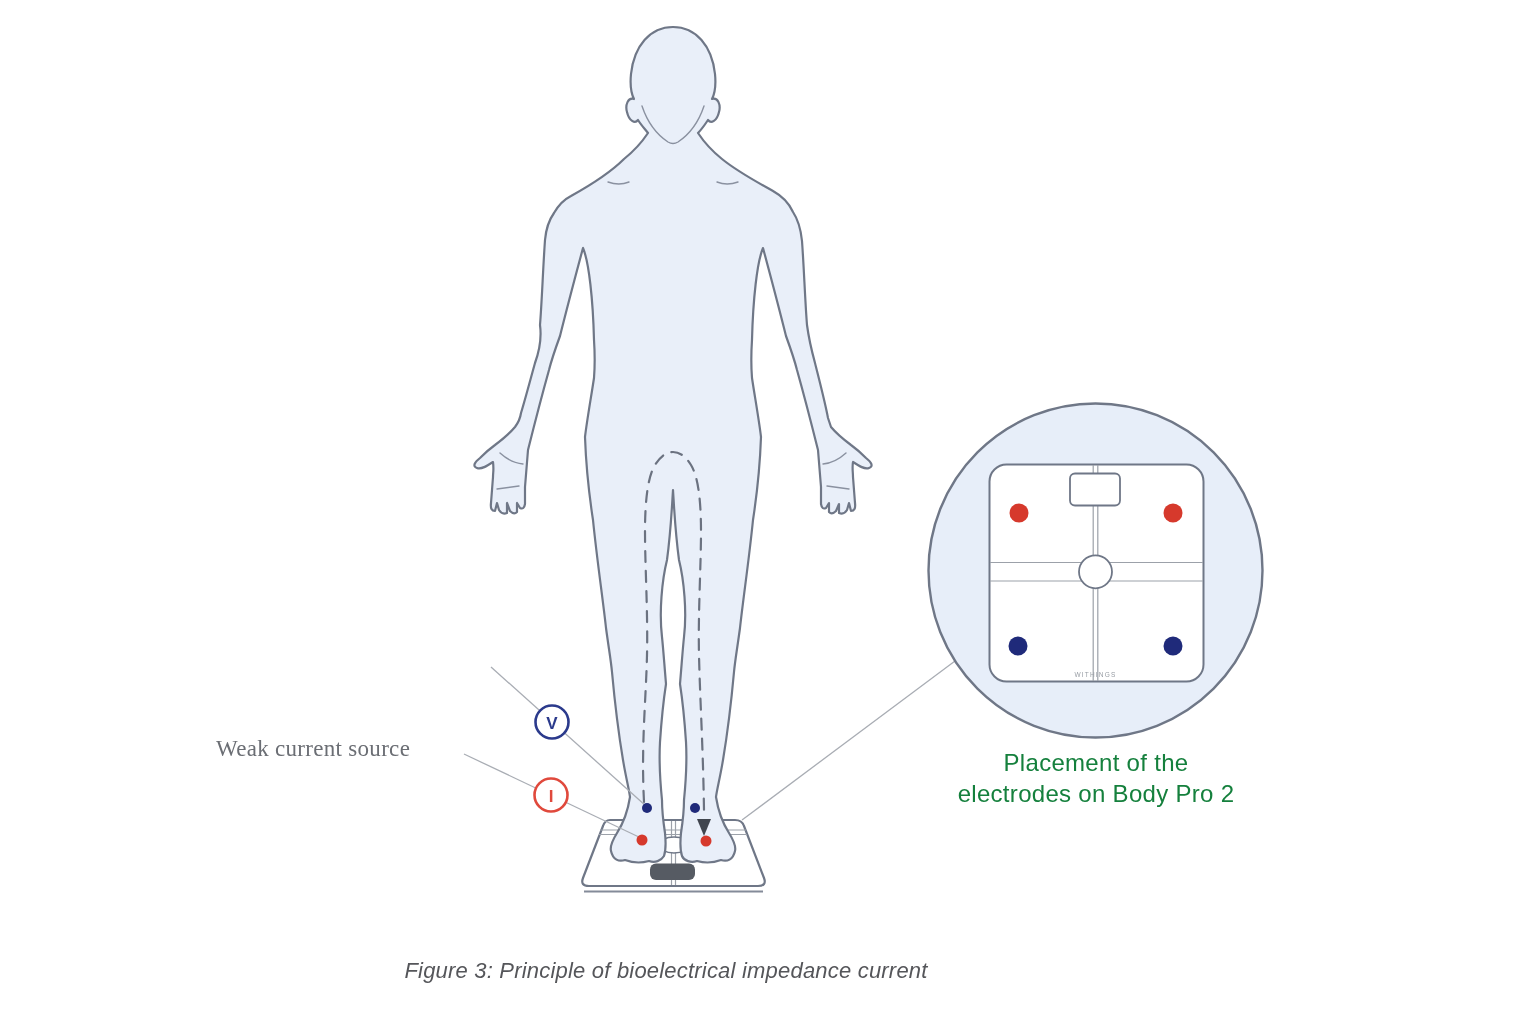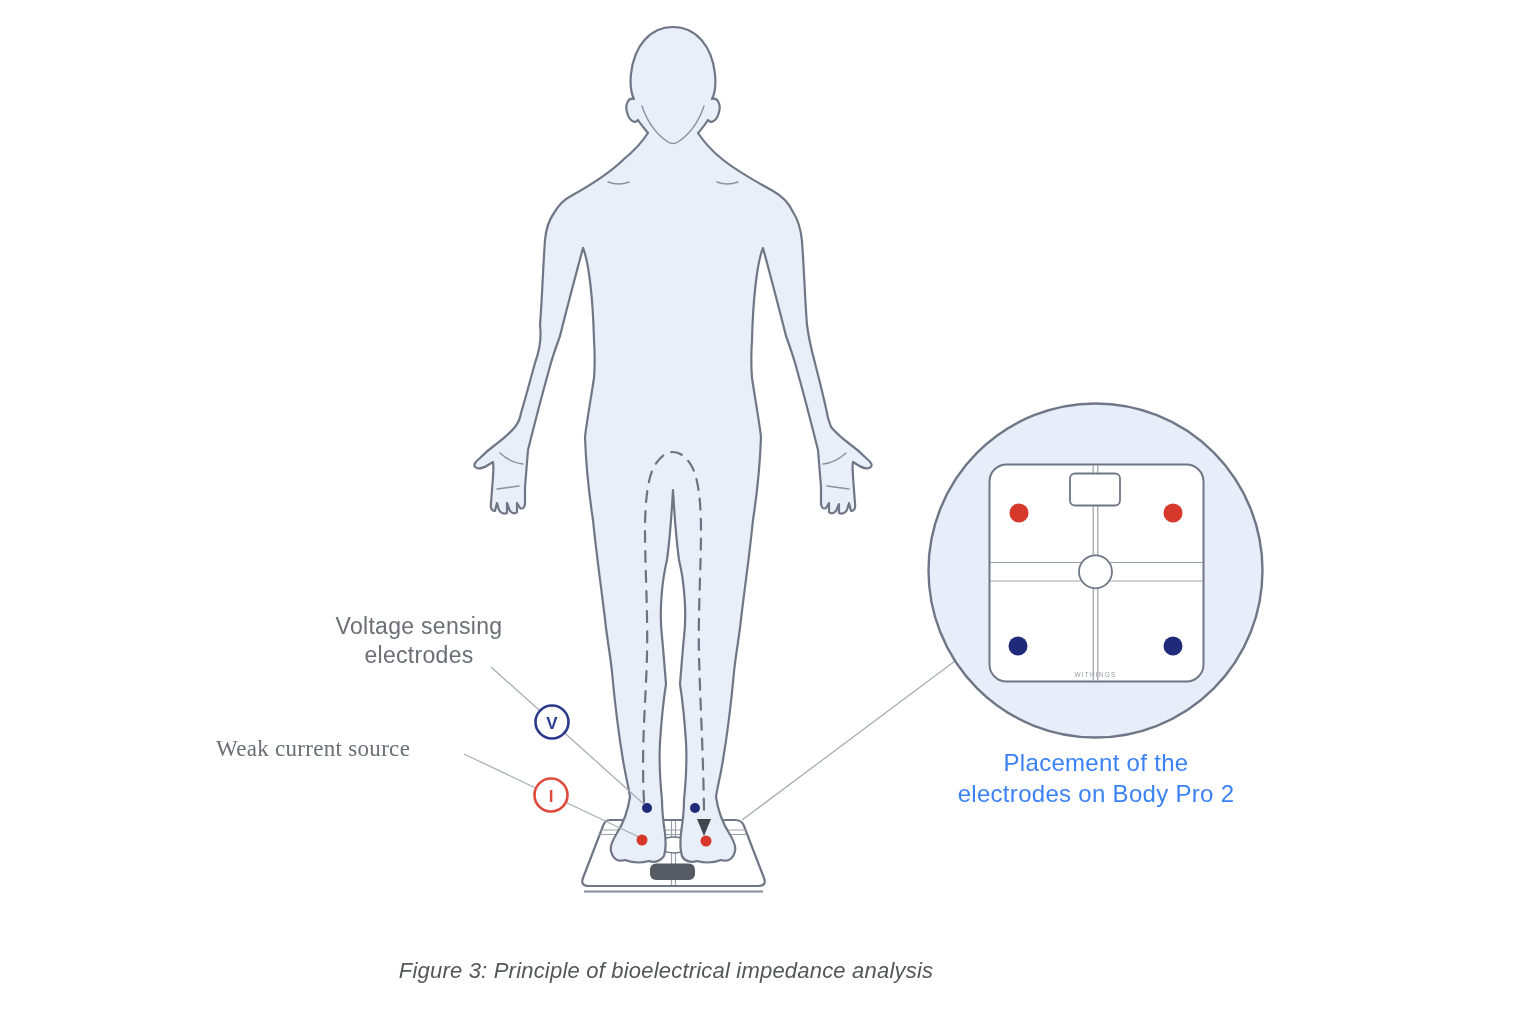--- a/index.html
+++ b/index.html
@@ -10,21 +10,21 @@
   }
   .page svg { position:absolute; left:0; top:0; }
   .lbl {
     position:absolute; color:#6B6E74; font-size:23px; line-height:29px;
     letter-spacing:0.3px;
   }
   .lbl-voltage { left:306px; top:612px; width:226px; text-align:center; }
   .lbl-current { left:216px; top:734px; white-space:nowrap;font-family:Liberation Serif, serif; }
   .lbl-placement {
     left:894px; top:747px; width:404px; text-align:center;
-    font-size:24px; line-height:31px; color:#3b82f6;
+    font-size:24px; line-height:31px; color:#15803d;
   }
   .caption {
     position:absolute; left:363px; top:958px; width:606px; text-align:center;
     font-style:italic; font-size:22px; color:#55565A; letter-spacing:0.2px;
   }
   
   .outline    { stroke:#6F7787; stroke-width:2.2; fill:#E9EFF9; stroke-linejoin:round; stroke-linecap:round; }
   .detailline { stroke:#8A91A0; stroke-width:1.4; fill:none; stroke-linecap:round; }
   .leader     { stroke:#A9ADB4; stroke-width:1.3; fill:none; }
   .scaleline  { stroke:#9CA1A9; stroke-width:1.2; fill:none; }
@@ -198,27 +198,23 @@
       <rect x="1070" y="473.5" width="50" height="32" rx="5" fill="#ffffff" stroke="#6F7787" stroke-width="1.8"></rect>
       <circle cx="1095.5" cy="571.8" r="16.5" fill="#ffffff" stroke="#6F7787" stroke-width="1.8"></circle>
       <circle cx="1019" cy="513" r="9.5" fill="#D6392C"></circle>
       <circle cx="1173" cy="513" r="9.5" fill="#D6392C"></circle>
       <circle cx="1018" cy="646" r="9.5" fill="#1F2A7A"></circle>
       <circle cx="1173" cy="646" r="9.5" fill="#1F2A7A"></circle>
       <text class="brand-txt" x="1095.5" y="677" text-anchor="middle">WITHINGS</text>
     </g>
   </svg>
 
-  <div class="lbl lbl-voltage">
-    <div>Voltage sensing</div>
-    <div>electrodes</div>
-  </div>
 
   <div class="lbl lbl-current">Weak current source</div>
 
   <div class="lbl lbl-placement">
     <div>Placement of the</div>
     <div>electrodes on Body Pro 2</div>
   </div>
 
-  <div class="caption">Figure 3: Principle of bioelectrical impedance analysis</div>
+  <div class="caption">Figure 3: Principle of bioelectrical impedance current</div>
 
 </div>
 
 </body></html>

